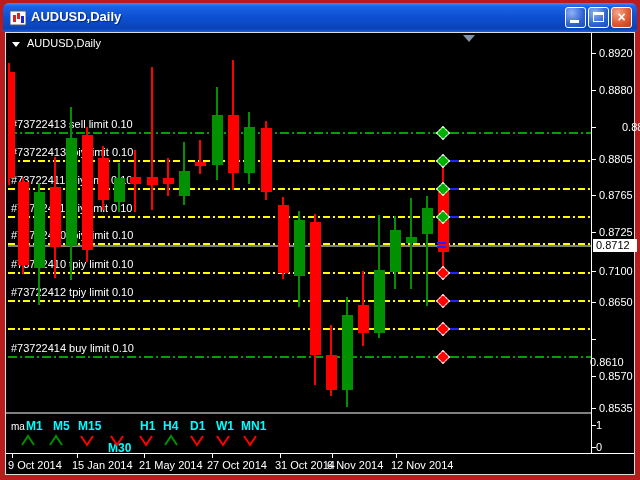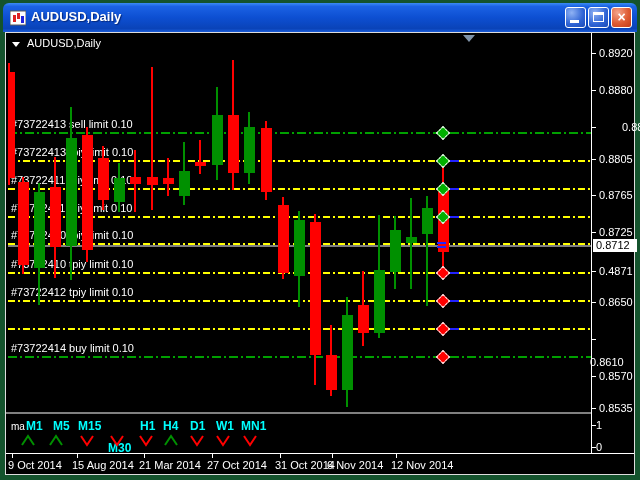--- a/index.html
+++ b/index.html
@@ -1,16 +1,16 @@
 <!DOCTYPE html>
 <html><head>
 <meta charset="utf-8">
 <style>
   html,body{margin:0;padding:0;background:#444;}
-  .window{position:relative;width:640px;height:480px;background:#14532d;overflow:hidden;
+  .window{position:relative;width:640px;height:480px;background:#b91c1c;overflow:hidden;
           font-family:"Liberation Sans","DejaVu Sans",sans-serif;}
   .titlebar{position:absolute;left:3px;top:3px;width:634px;height:29px;border-radius:6px 6px 0 0;
       background:linear-gradient(180deg,#3B8BF5 0%,#1B62E4 12%,#0D4FD2 50%,#0A43B8 88%,#1A5CD8 100%);}
   .win-icon{position:absolute;left:7px;top:7px;width:16px;height:16px;}
   .win-title{position:absolute;left:28px;top:6px;color:#fff;font-size:13px;font-weight:bold;
       text-shadow:1px 1px 1px #05287A;white-space:nowrap;}
   .winbtn{position:absolute;top:7px;width:21px;height:21px;border:1px solid #fff;border-radius:3px;
       box-sizing:border-box;}
   .btn-blue{background:radial-gradient(circle at 30% 25%,#8FB2F4,#2E63D4 60%,#1C4BB8);}
   .btn-close{background:radial-gradient(circle at 30% 25%,#F4A58C,#DE5B33 55%,#C23A17);}
@@ -225,35 +225,35 @@
     <div class="axis-label" style="left: 599px; top: 84px;">0.8880</div>
     <div class="ptick" style="top: 90px;"></div>
     <div class="axis-label" style="left: 599px; top: 121px; padding-left: 23px;">0.8840</div>
     <div class="ptick" style="top: 127px;"></div>
     <div class="axis-label" style="left: 599px; top: 153px;">0.8805</div>
     <div class="ptick" style="top: 159px;"></div>
     <div class="axis-label" style="left: 599px; top: 189px;">0.8765</div>
     <div class="ptick" style="top: 195px;"></div>
     <div class="axis-label" style="left: 599px; top: 226px;">0.8725</div>
     <div class="ptick" style="top: 232px;"></div>
-    <div class="axis-label" style="left: 599px; top: 265px;">0.4871</div>
+    <div class="axis-label" style="left: 599px; top: 265px;">0.7100</div>
     <div class="ptick" style="top: 271px;"></div>
     <div class="axis-label" style="left: 599px; top: 296px;">0.8650</div>
     <div class="ptick" style="top: 302px;"></div>
     <div class="axis-label" style="left: 590px; top: 333px; margin-top: 23px;">0.8610</div>
     <div class="ptick" style="top: 339px;"></div>
     <div class="axis-label" style="left: 599px; top: 370px;">0.8570</div>
     <div class="ptick" style="top: 376px;"></div>
     <div class="axis-label" style="left: 599px; top: 402px;">0.8535</div>
     <div class="ptick" style="top: 408px;"></div>
     <div class="axis-label" style="left: 8px; top: 459px;">9 Oct 2014</div>
     <div class="dtick" style="left: 12px;"></div>
-    <div class="axis-label" style="left: 72px; top: 459px;">15 Aug 2014</div>
+    <div class="axis-label" style="left: 72px; top: 459px;">15 Jan 2014</div>
     <div class="dtick" style="left: 77px;"></div>
-    <div class="axis-label" style="left: 139px; top: 459px;">21 Mar 2014</div>
+    <div class="axis-label" style="left: 139px; top: 459px;">21 May 2014</div>
     <div class="dtick" style="left: 144px;"></div>
     <div class="axis-label" style="left: 207px; top: 459px;">27 Oct 2014</div>
     <div class="dtick" style="left: 212px;"></div>
     <div class="axis-label" style="left: 275px; top: 459px;">31 Oct 2014</div>
     <div class="dtick" style="left: 280px;"></div>
     <div class="axis-label" style="left: 327px; top: 459px;">6 Nov 2014</div>
     <div class="dtick" style="left: 332px;"></div>
     <div class="axis-label" style="left: 391px; top: 459px;">12 Nov 2014</div>
     <div class="dtick" style="left: 396px;"></div>
     <div class="axis-label" style="left: 596px; top: 419px;">1</div>

